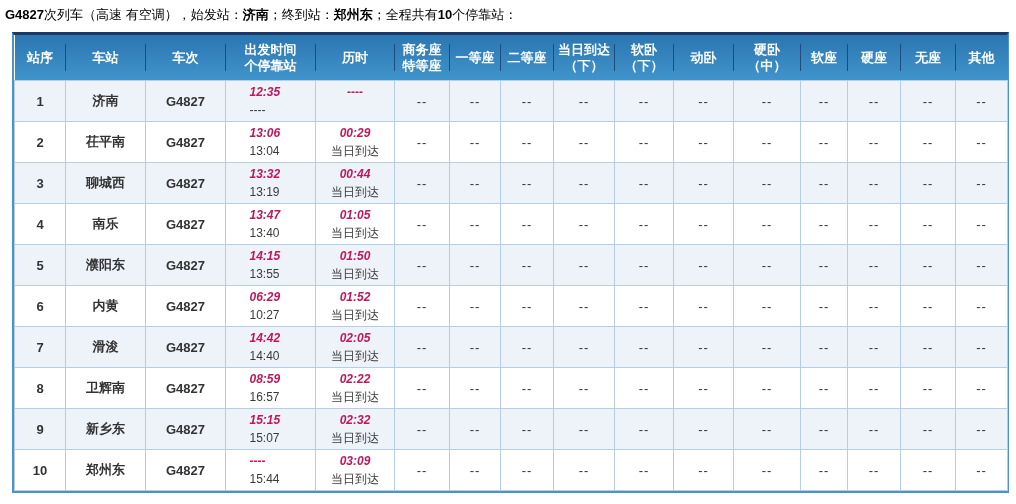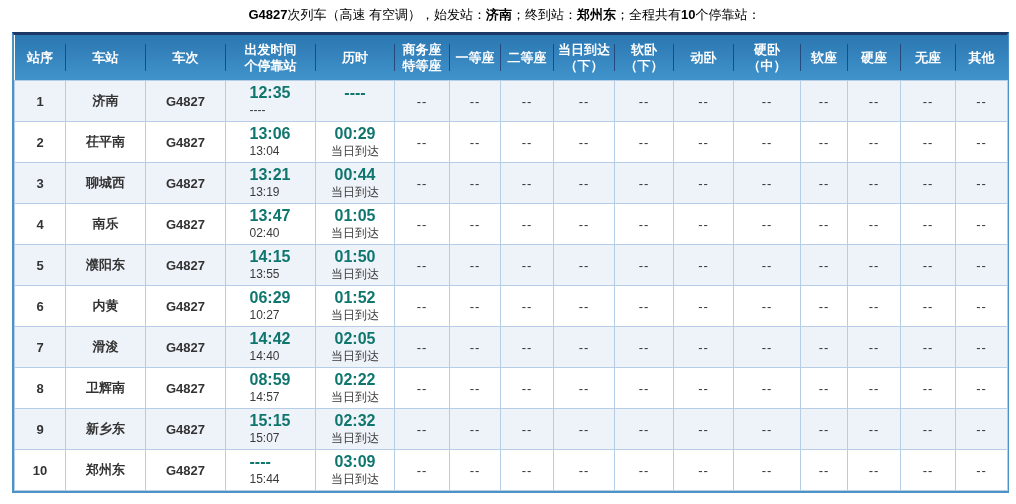--- a/index.html
+++ b/index.html
@@ -10,21 +10,20 @@
     height: 504px;
     overflow: hidden;
     font-family: "Liberation Sans", "DejaVu Sans", sans-serif;
   }
   .page-title {
     margin: 6px 12px 0 5px;
     font-size: 13px;
     line-height: 18px;
     color: #000000;
     white-space: nowrap;
-    text-align: center;
   }
   .page-title .b { font-weight: bold; }
 
   .tbl-wrap {
     margin: 8px 1px 0 12px;
     width: 993px;
     border-top: 3px solid #1c3866;
     border-left: 2px solid #4e93c6;
     border-right: 2px solid #4e93c6;
     border-bottom: 2px solid #4e93c6;
@@ -64,24 +63,25 @@
     vertical-align: middle;
     font-size: 13px;
     color: #333333;
     background: #ffffff;
   }
   table.sched tbody tr:nth-child(odd) td { background: #eef2f9; }
   td.c-strong { font-weight: bold; color: #1a1a1a; }
   .time-block { display: inline-block; text-align: left; min-width: 42px; }
   .cell-main {
     font-weight: bold;
-    color: #0f766e;
-    font-size: 16px;
+    color: #be185d;
+    font-size: 12px;
     line-height: 19px;
     height: 19px;
+    font-style: italic;
   }
   .cell-sub {
     font-size: 12px;
     line-height: 17px;
     height: 17px;
     color: #3a3a3a;
   }
   td.c-seat { font-size: 11px; color: #8a94a2; letter-spacing: 1px; }
 </style>
 </head>
@@ -206,42 +206,42 @@
           <td class="c-seat">--</td>
           <td class="c-seat">--</td>
           <td class="c-seat">--</td>
           <td class="c-seat">--</td>
           <td class="c-seat">--</td>
         </tr>
         <tr>
           <td class="c-strong">3</td>
           <td class="c-strong">聊城西</td>
           <td class="c-strong">G4827</td>
-          <td class="c-time"><div class="time-block"><div class="cell-main">13:21</div><div class="cell-sub">13:19</div></div></td>
+          <td class="c-time"><div class="time-block"><div class="cell-main">13:32</div><div class="cell-sub">13:19</div></div></td>
           <td class="c-dur">
             <div class="cell-main">00:44</div>
             <div class="cell-sub">当日到达</div>
           </td>
           <td class="c-seat">--</td>
           <td class="c-seat">--</td>
           <td class="c-seat">--</td>
           <td class="c-seat">--</td>
           <td class="c-seat">--</td>
           <td class="c-seat">--</td>
           <td class="c-seat">--</td>
           <td class="c-seat">--</td>
           <td class="c-seat">--</td>
           <td class="c-seat">--</td>
           <td class="c-seat">--</td>
         </tr>
         <tr>
           <td class="c-strong">4</td>
           <td class="c-strong">南乐</td>
           <td class="c-strong">G4827</td>
-          <td class="c-time"><div class="time-block"><div class="cell-main">13:47</div><div class="cell-sub">02:40</div></div></td>
+          <td class="c-time"><div class="time-block"><div class="cell-main">13:47</div><div class="cell-sub">13:40</div></div></td>
           <td class="c-dur">
             <div class="cell-main">01:05</div>
             <div class="cell-sub">当日到达</div>
           </td>
           <td class="c-seat">--</td>
           <td class="c-seat">--</td>
           <td class="c-seat">--</td>
           <td class="c-seat">--</td>
           <td class="c-seat">--</td>
           <td class="c-seat">--</td>
@@ -311,21 +311,21 @@
           <td class="c-seat">--</td>
           <td class="c-seat">--</td>
           <td class="c-seat">--</td>
           <td class="c-seat">--</td>
           <td class="c-seat">--</td>
         </tr>
         <tr>
           <td class="c-strong">8</td>
           <td class="c-strong">卫辉南</td>
           <td class="c-strong">G4827</td>
-          <td class="c-time"><div class="time-block"><div class="cell-main">08:59</div><div class="cell-sub">14:57</div></div></td>
+          <td class="c-time"><div class="time-block"><div class="cell-main">08:59</div><div class="cell-sub">16:57</div></div></td>
           <td class="c-dur">
             <div class="cell-main">02:22</div>
             <div class="cell-sub">当日到达</div>
           </td>
           <td class="c-seat">--</td>
           <td class="c-seat">--</td>
           <td class="c-seat">--</td>
           <td class="c-seat">--</td>
           <td class="c-seat">--</td>
           <td class="c-seat">--</td>

